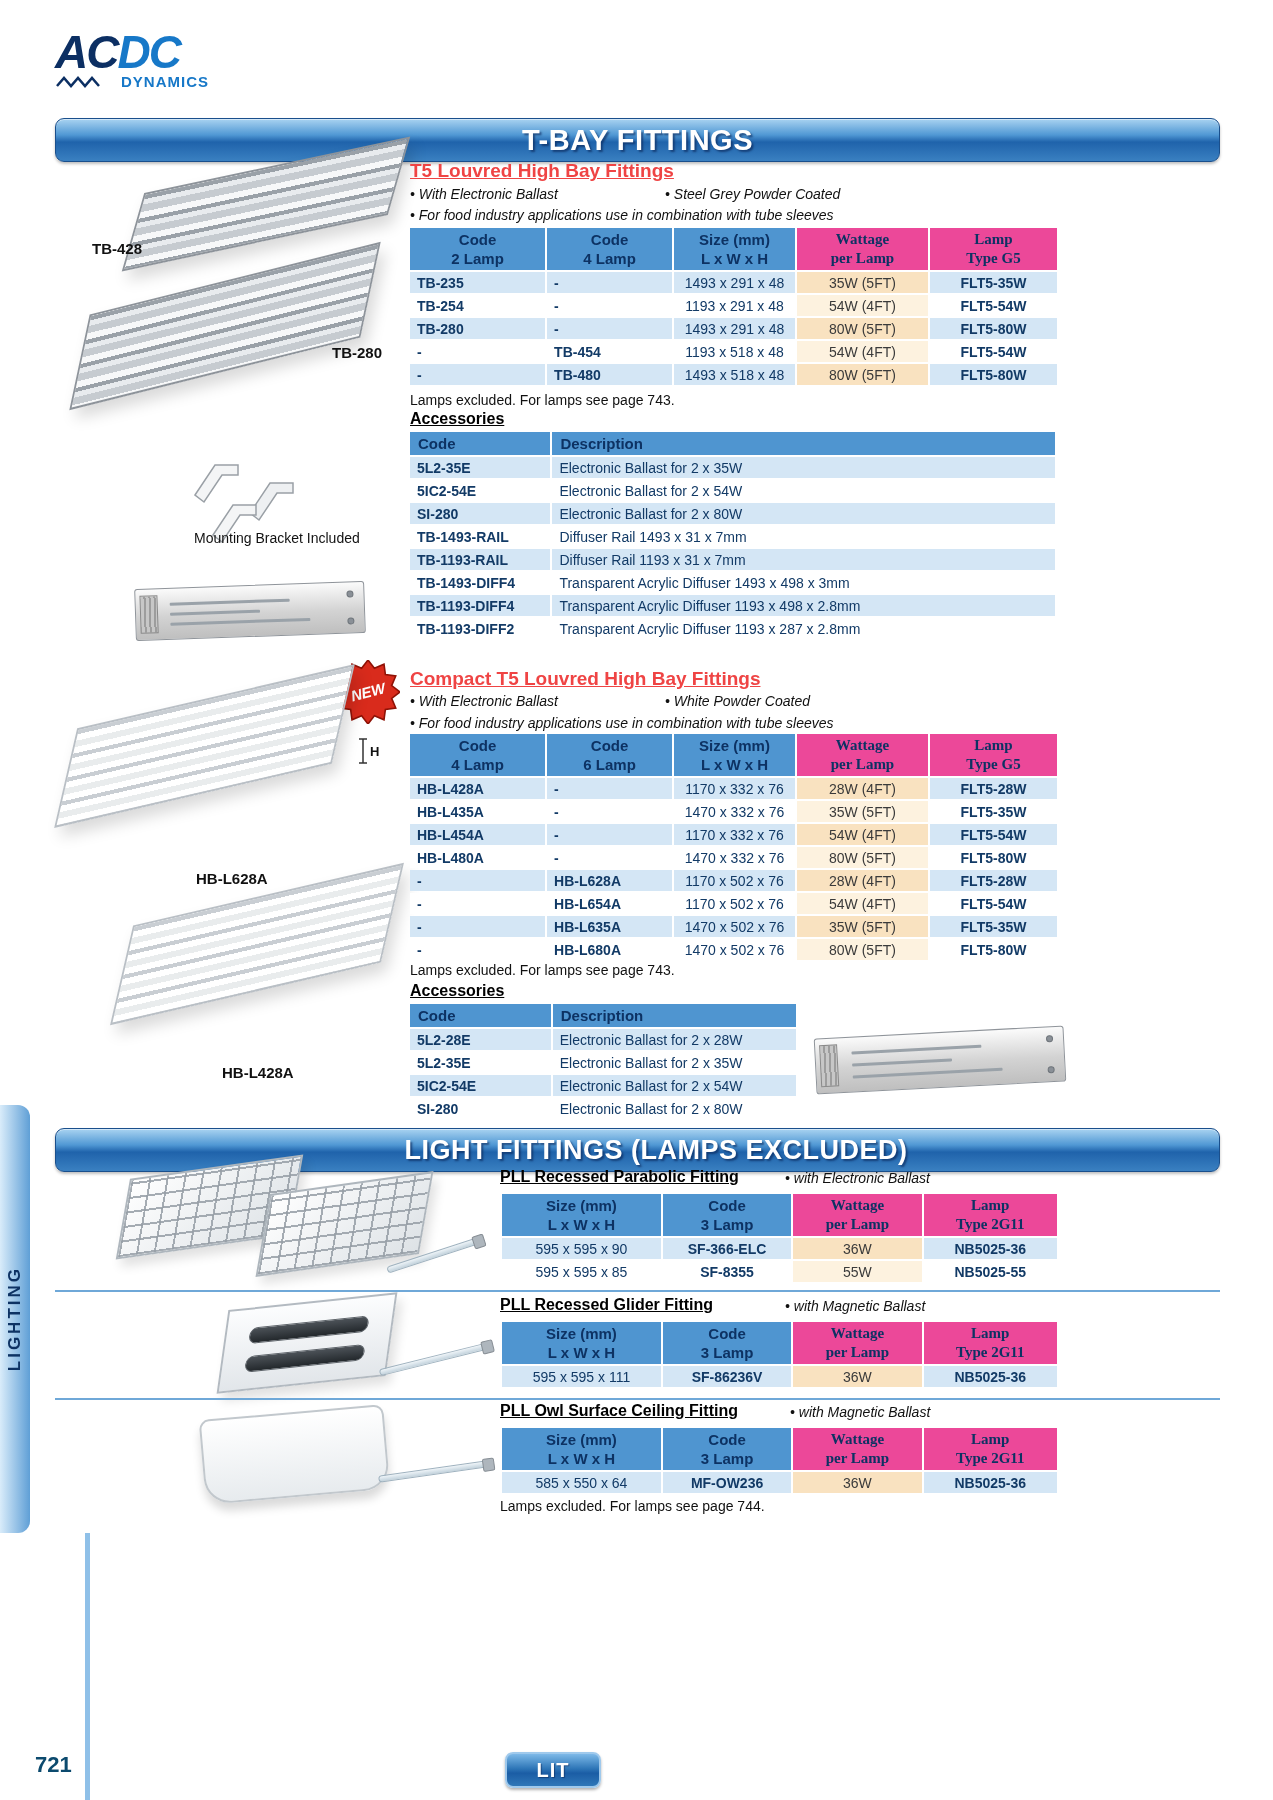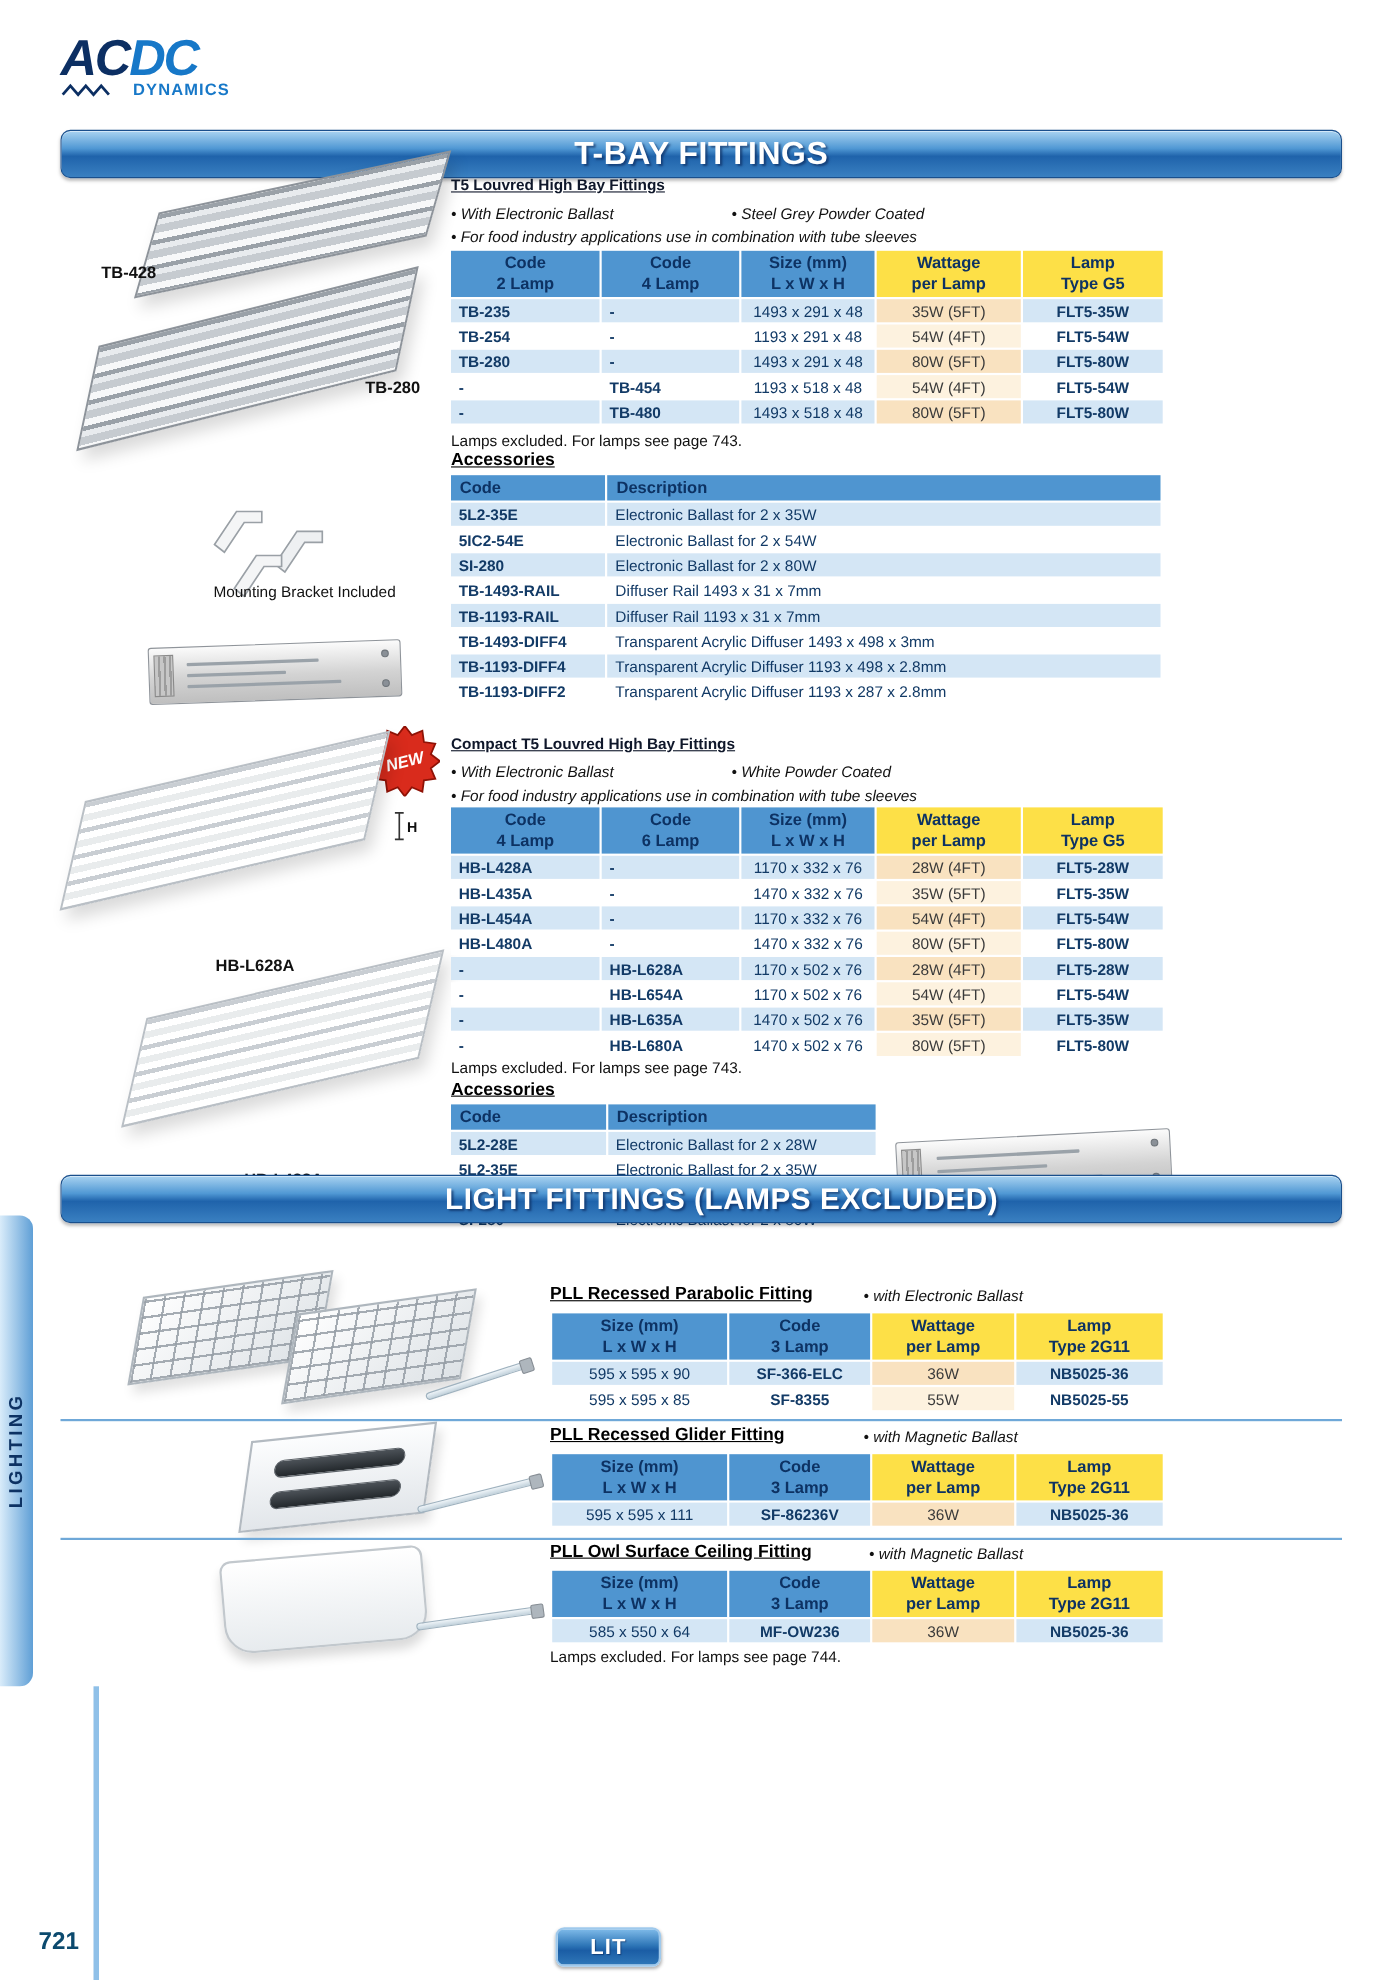--- a/index.html
+++ b/index.html
@@ -15,33 +15,33 @@
   .logo-dyn{font-size:15px;font-weight:bold;color:#1778c8;letter-spacing:1px;}
 
   
   .banner{position:absolute;left:55px;width:1165px;height:44px;border-radius:9px;
     background:linear-gradient(180deg,#a9d3f1 0%,#5098d4 38%,#1f63ab 55%,#3a80c1 100%);
     border:1px solid #1a4f8c;box-shadow:0 2px 3px rgba(0,0,0,.25), inset 0 1px 0 rgba(255,255,255,.5);
     display:flex;align-items:center;justify-content:center;}
   .banner span{color:#fff;font-weight:bold;font-size:29px;letter-spacing:.5px;
     text-shadow:2px 2px 2px rgba(10,40,90,.65);}
 
-  .sec-title{position:absolute;font-weight:bold;font-size:14px;color:#0f172a;text-decoration:underline;white-space:nowrap;}
+  .sec-title{position:absolute;font-weight:bold;font-size:19px;color:#ef4444;text-decoration:underline;white-space:nowrap;}
   .pll-title{position:absolute;font-weight:bold;font-size:16px;color:#000;text-decoration:underline;white-space:nowrap;}
   .bullet{position:absolute;font-size:14px;color:#111;white-space:nowrap;font-style:italic;}
   .note{position:absolute;font-size:14px;color:#111;white-space:nowrap;}
   .acc-title{position:absolute;font-weight:bold;font-size:16px;color:#000;white-space:nowrap;text-decoration:underline;}
   .img-label{position:absolute;font-weight:bold;font-size:15px;color:#111;white-space:nowrap;}
   .img-caption{position:absolute;font-size:14px;color:#111;white-space:nowrap;margin-left:24px;}
 
   
   table.ptable{position:absolute;border-collapse:separate;border-spacing:2px;table-layout:fixed;}
   .ptable th{background:#4f95d0;color:#0d3263;font-weight:bold;font-size:15px;line-height:19px;
     padding:2px 2px;text-align:center;vertical-align:middle;height:42px;}
-  .ptable th.or{background:#fde047;}
+  .ptable th.or{background:#ec4899;font-family:Liberation Serif, serif;}
   .ptable th.sm{height:20px;text-align:left;padding-left:8px;font-size:15px;}
   .ptable td{font-size:14px;height:21px;padding:0 7px;color:#123a66;vertical-align:middle;background:#fff;}
   .ptable tbody tr:nth-child(odd) td{background:#d4e6f5;}
   .ptable td.c-watt{text-align:center;color:#3a3a3a;background:#fdf2df;}
   .ptable tbody tr:nth-child(odd) td.c-watt{background:#f9e2c0;}
   .ptable td.c-code{font-weight:bold;}
   .ptable td.c-acode{font-weight:bold;}
   .ptable td.c-size{text-align:center;}
   .ptable td.c-codeC{font-weight:bold;text-align:center;}
   .ptable td.c-lamp{font-weight:bold;text-align:center;}
@@ -419,21 +419,21 @@
 
   <div class="ballast" style="left:815px;top:1032px;width:250px;height:56px;transform:rotate(-3deg);">
     <div class="b-terminal"></div>
     <div class="b-line" style="left:36px;top:14px;width:130px;"></div>
     <div class="b-line" style="left:36px;top:26px;width:100px;"></div>
     <div class="b-line" style="left:36px;top:38px;width:150px;"></div>
     <div class="b-hole" style="right:10px;top:8px;"></div>
     <div class="b-hole" style="right:10px;bottom:8px;"></div>
   </div>
 
-  <div class="banner" style="top:1068px;padding-left:37px;">
+  <div class="banner" style="top:1128px;padding-left:37px;">
     <span style="font-size:27px;">LIGHT FITTINGS (LAMPS EXCLUDED)</span>
   </div>
 
   <div class="pll-grid" style="left:122px;top:1168px;width:175px;height:78px;"></div>
   <div class="pll-grid" style="left:262px;top:1184px;width:165px;height:80px;"></div>
   <div class="tube" style="left:385px;top:1252px;width:95px;transform:rotate(-18deg);">
       <div class="tube-base"></div>
     </div>
 
   <span class="pll-title" style="left:500px;top:1168px;">PLL Recessed Parabolic Fitting</span>

